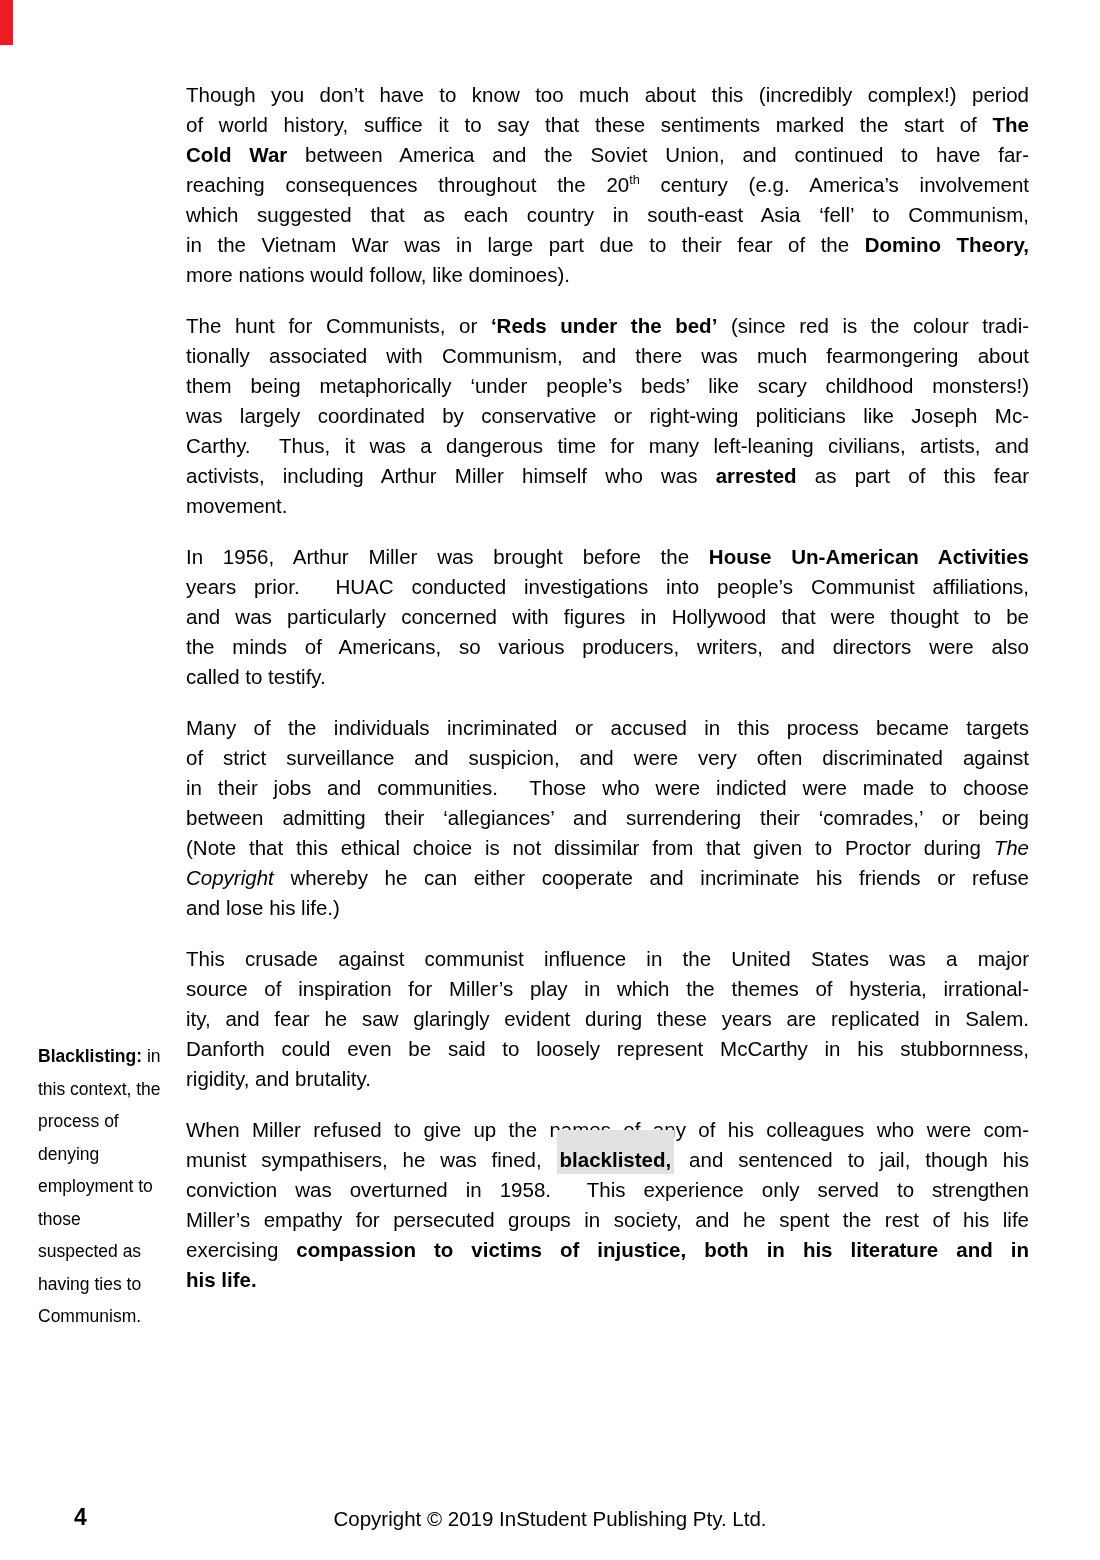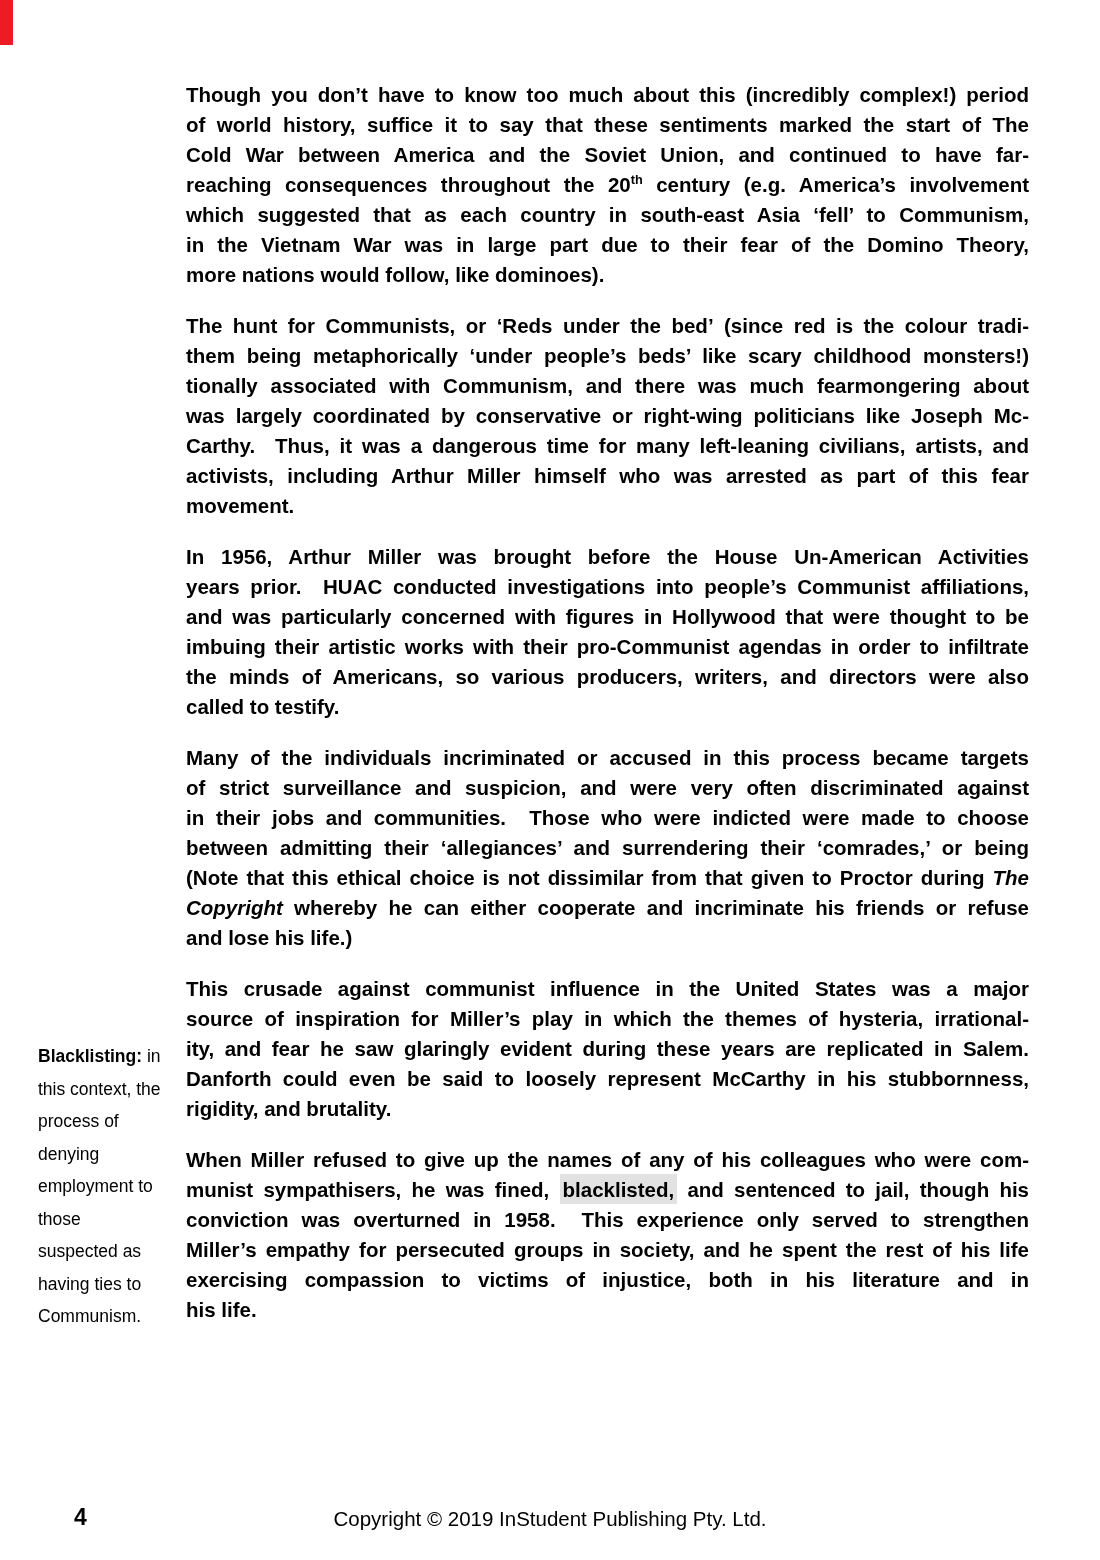--- a/index.html
+++ b/index.html
@@ -26,21 +26,20 @@
     top: 0;
     width: 13px;
     height: 45px;
     background: var(--tab, #ed1c24);
   }
   .content {
     position: absolute;
     left: 186px;
     top: 80px;
     width: 843px;
-    font-weight: bold;
   }
   .para {
     font-size: 20.5px;
     line-height: 30px;
     margin: 0 0 21px 0;
   }
   .para .line {
     white-space: nowrap;
     text-align: justify;
     text-align-last: justify;
@@ -48,21 +47,21 @@
   .para .line.last {
     text-align-last: left;
   }
   sup {
     font-size: 62%;
     vertical-align: super;
     line-height: 0;
   }
   .hl {
     background: var(--hl, #e2e2e2);
-    padding: 4px 3px 3px 3px;
+    padding: 18px 3px 3px 3px;
   }
   .margin-note {
     position: absolute;
     left: 38px;
     top: 1040px;
     width: 152px;
     font-size: 17.5px;
     line-height: 32.5px;
   }
   .margin-note .line {
@@ -109,32 +108,31 @@
         <div class="line">Though you don’t have to know too much about this (incredibly complex!) period</div>
         <div class="line">of world history, suffice it to say that these sentiments marked the start of <b>The</b></div>
         <div class="line"><b>Cold War</b> between America and the Soviet Union, and continued to have far-</div>
         <div class="line">reaching consequences throughout the 20<sup>th</sup> century (e.g. America’s involvement</div>
         <div class="line">which suggested that as each country in south-east Asia ‘fell’ to Communism,</div>
         <div class="line">in the Vietnam War was in large part due to their fear of the <b>Domino Theory,</b></div>
         <div class="line last">more nations would follow, like dominoes).</div>
       </div>
     <div class="para">
         <div class="line">The hunt for Communists, or <b>‘Reds under the bed’</b> (since red is the colour tradi-</div>
+        <div class="line">tionally associated with Communism, and there was much fearmongering about</div>
         <div class="line">them being metaphorically ‘under people’s beds’ like scary childhood monsters!)</div>
-        <div class="line">tionally associated with Communism, and there was much fearmongering about</div>
         <div class="line">was largely coordinated by conservative or right-wing politicians like Joseph Mc-</div>
         <div class="line">Carthy.&nbsp; Thus, it was a dangerous time for many left-leaning civilians, artists, and</div>
         <div class="line">activists, including Arthur Miller himself who was <b>arrested</b> as part of this fear</div>
         <div class="line last">movement.</div>
       </div>
     <div class="para">
         <div class="line">In 1956, Arthur Miller was brought before the <b>House Un-American Activities</b></div>
         <div class="line">years prior.&nbsp; HUAC conducted investigations into people’s Communist affiliations,</div>
         <div class="line">and was particularly concerned with figures in Hollywood that were thought to be</div>
-        <div class="line">imbuing their artistic works with their pro-Communist agendas in order to infiltrate</div>
         <div class="line">the minds of Americans, so various producers, writers, and directors were also</div>
         <div class="line last">called to testify.</div>
       </div>
     <div class="para">
         <div class="line">Many of the individuals incriminated or accused in this process became targets</div>
         <div class="line">of strict surveillance and suspicion, and were very often discriminated against</div>
         <div class="line">in their jobs and communities.&nbsp; Those who were indicted were made to choose</div>
         <div class="line">between admitting their ‘allegiances’ and surrendering their ‘comrades,’ or being</div>
         <div class="line">(Note that this ethical choice is not dissimilar from that given to Proctor during <i>The</i></div>
         <div class="line"><i>Copyright</i> whereby he can either cooperate and incriminate his friends or refuse</div>

